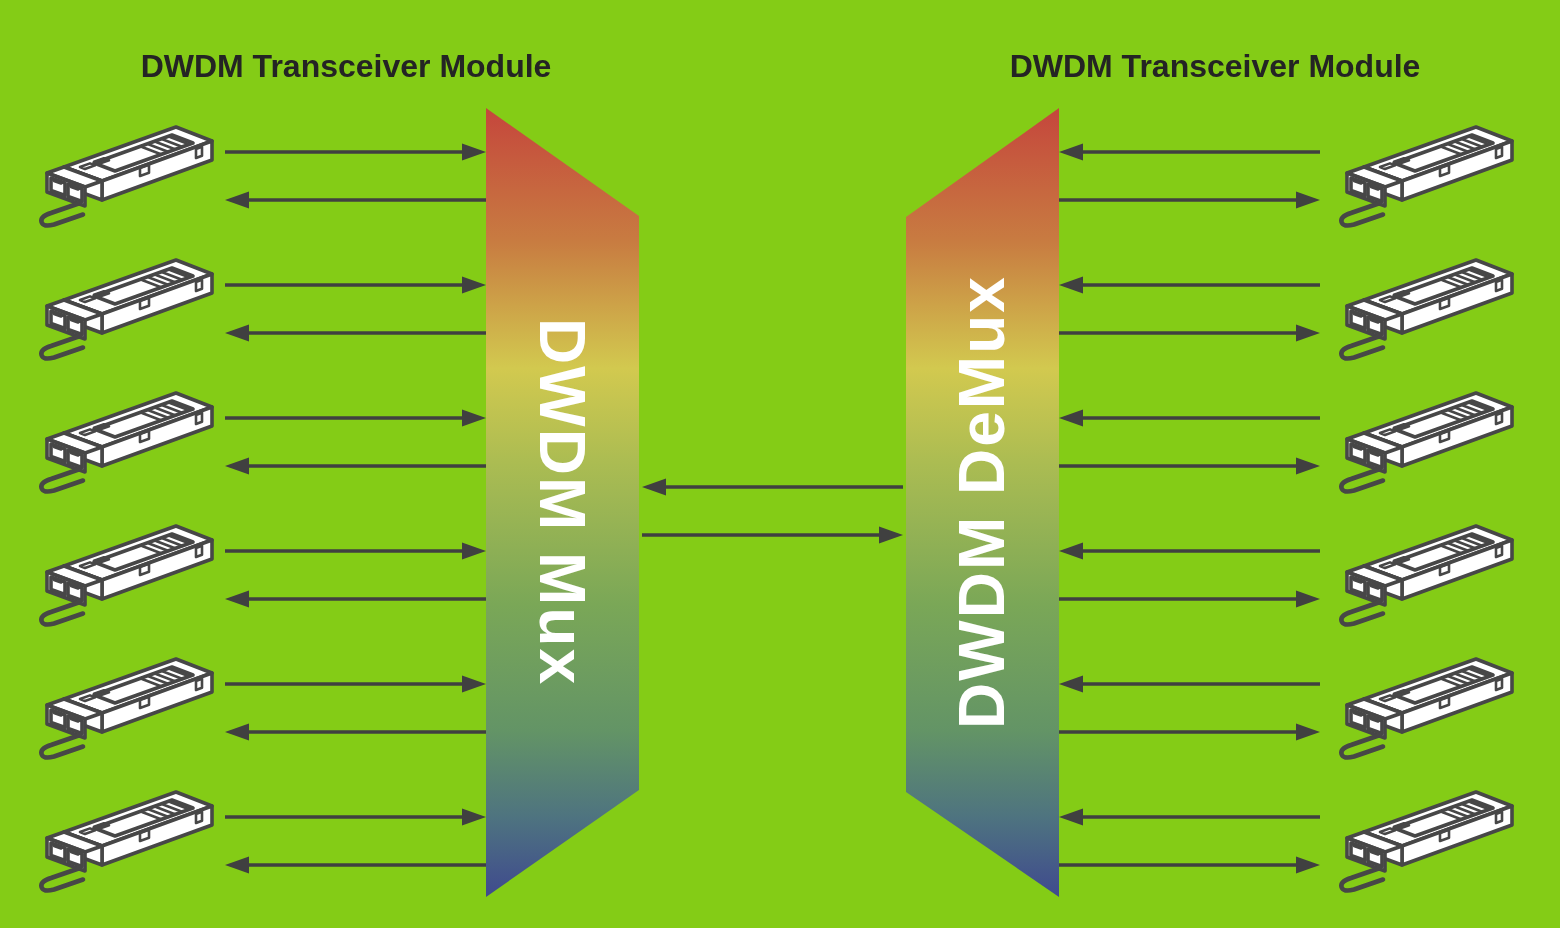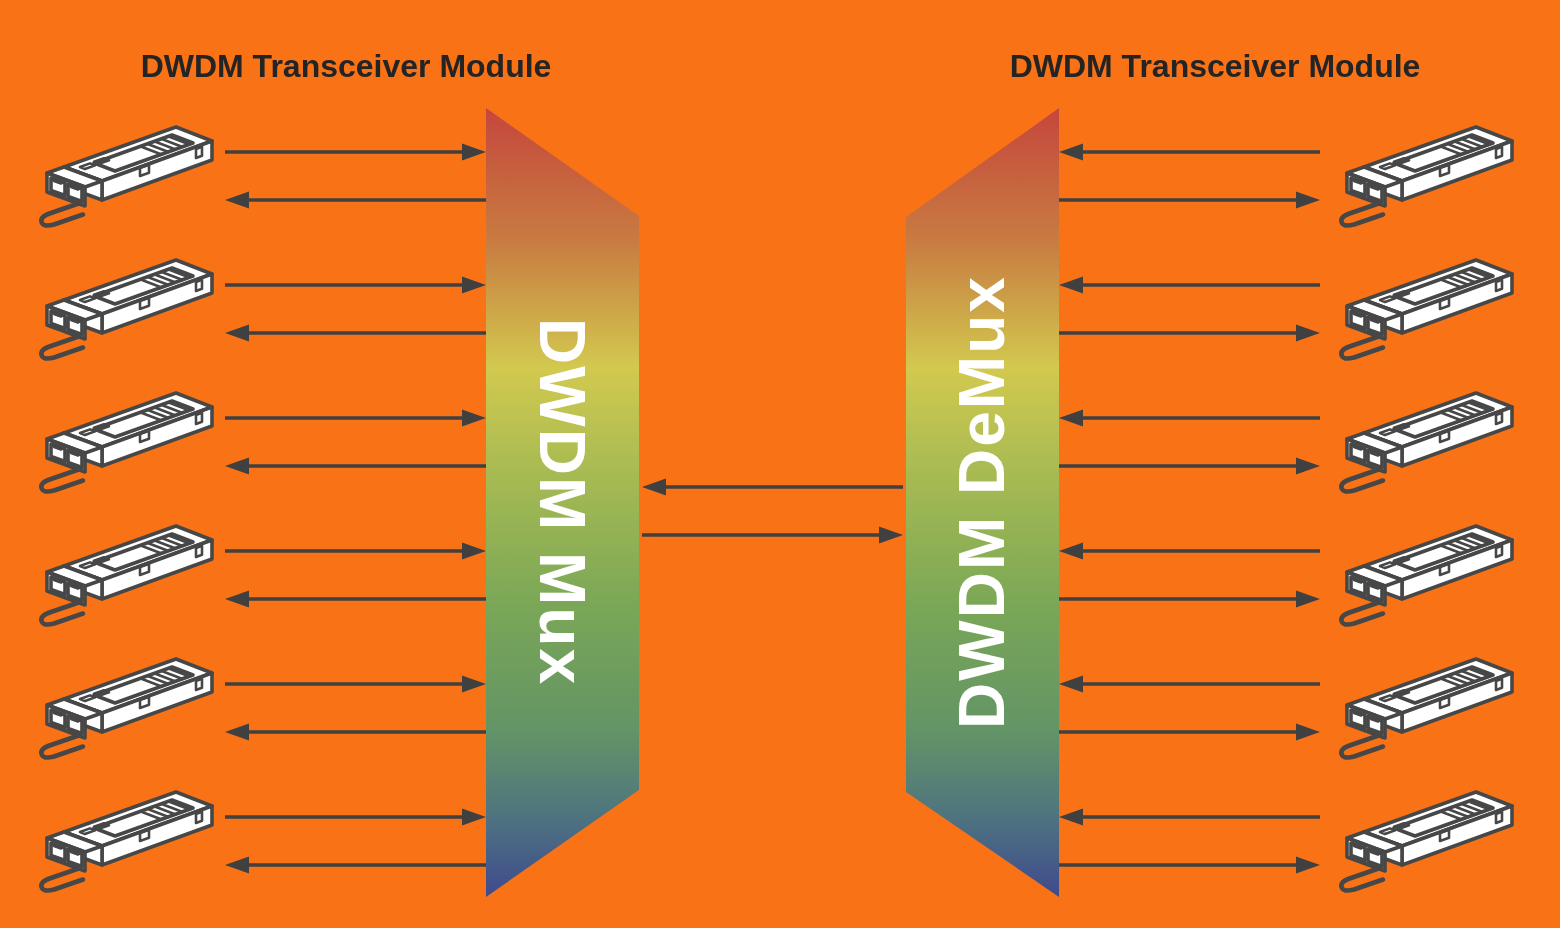--- a/index.html
+++ b/index.html
@@ -1,16 +1,16 @@
 <!DOCTYPE html>
 <html><head>
 <meta charset="utf-8">
 <style>
   html,body{margin:0;padding:0;background:#ffffff;}
-  .canvas{position:relative;width:1560px;height:928px;background:#f97316;overflow:hidden;
+  .canvas{position:relative;width:1560px;height:928px;background:#84cc16;overflow:hidden;
           font-family:"Liberation Sans",sans-serif;}
   svg{display:block;}
   .title{font-family:"Liberation Sans",sans-serif;font-size:32px;font-weight:bold;}
   .trap-label{font-family:"Liberation Sans",sans-serif;font-size:64px;font-weight:bold;letter-spacing:2px;}
   .trap{stroke:none;}
   .arrow-line{stroke-width:3.4;fill:none;}
   .arrow-head{stroke:none;}
   #sfp path{stroke-width:3.6;stroke-linejoin:round;stroke-linecap:round;}
   #sfp .fw{fill:#ffffff;}
   #sfp .ln{fill:none;}

